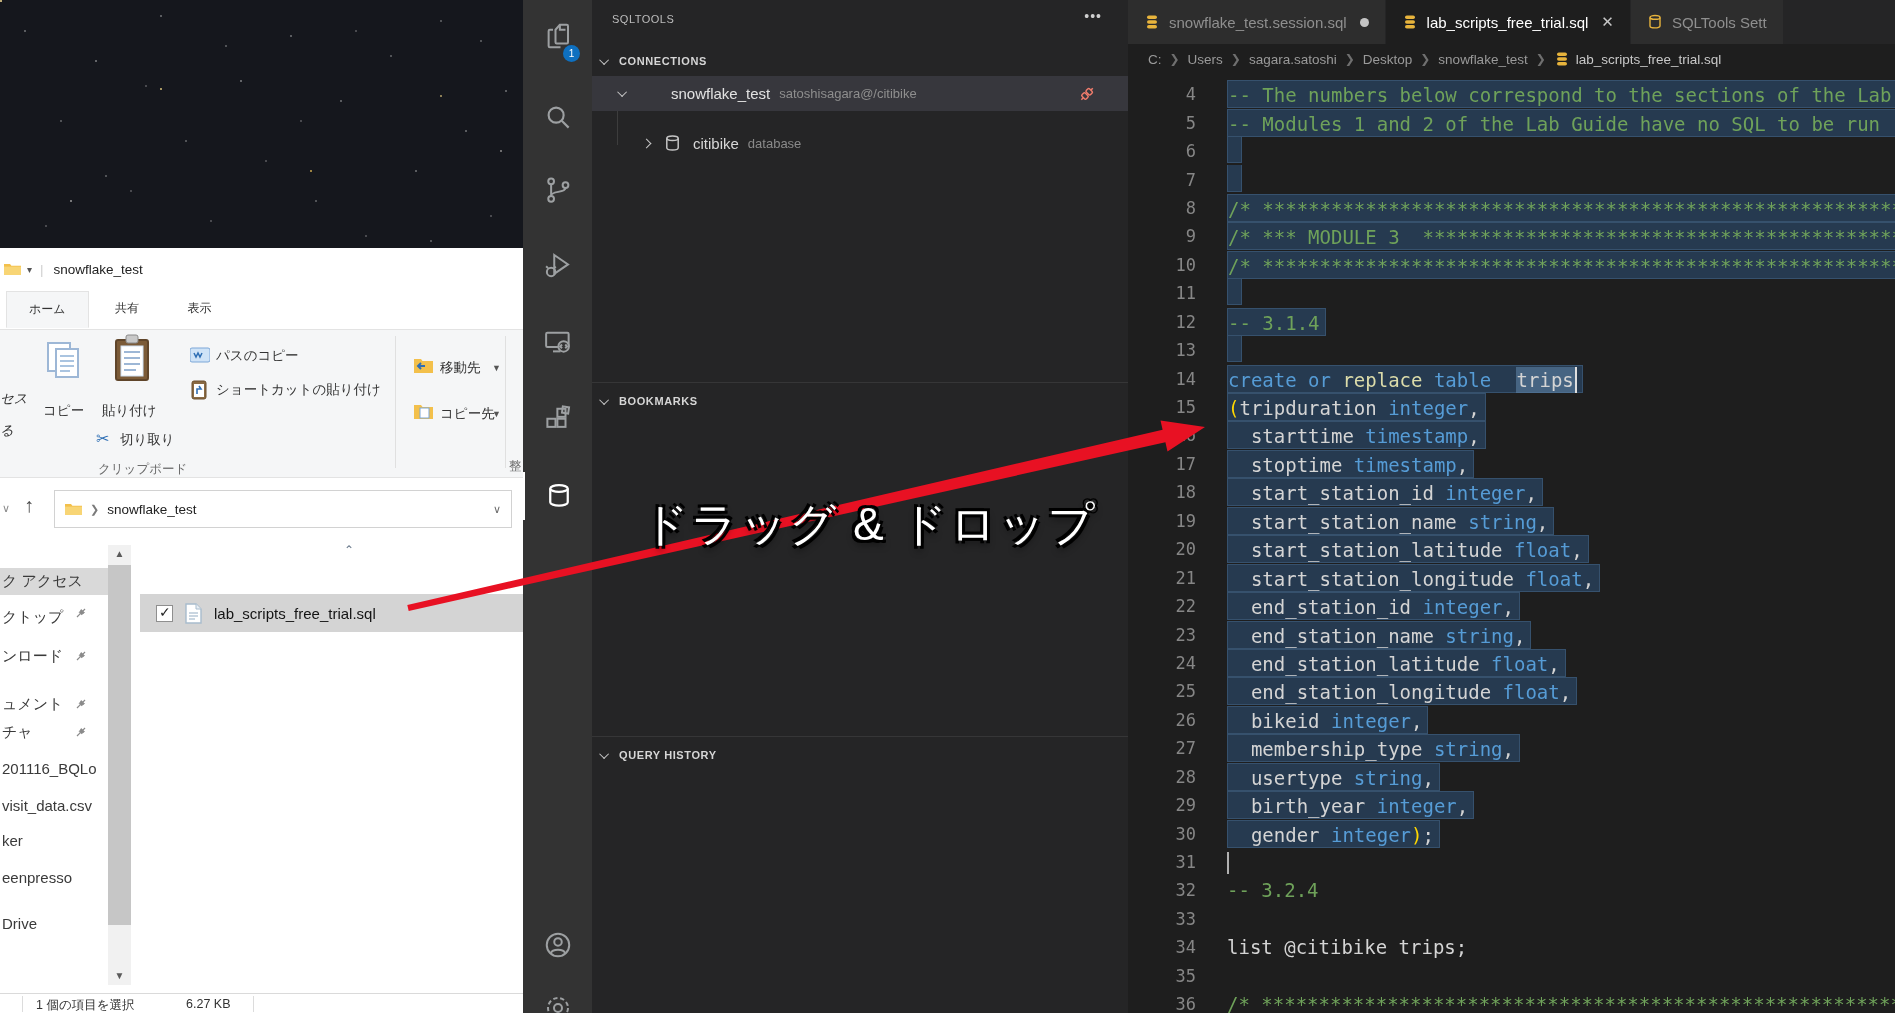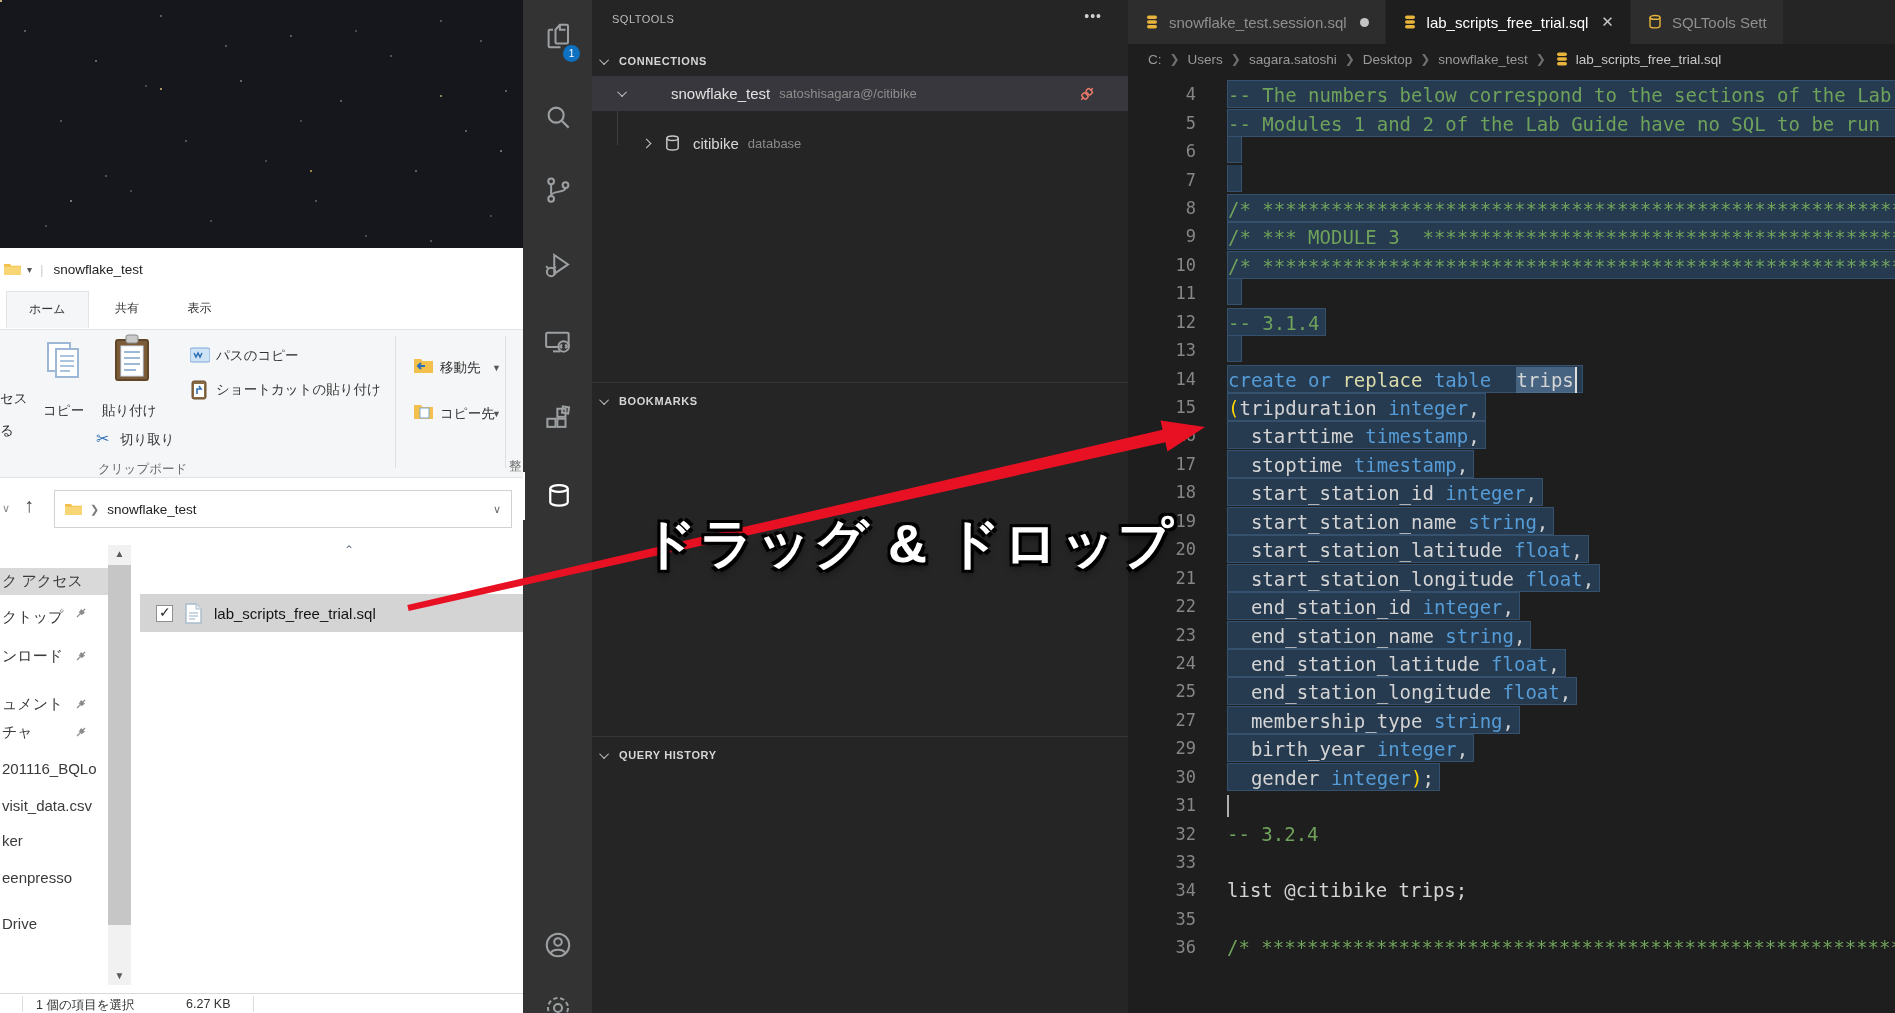--- a/index.html
+++ b/index.html
@@ -24,21 +24,21 @@
 
   
   .explorer { position:absolute; left:0; top:248px; width:523px; height:765px; background:#fff; color:#222; }
   .ex-title { height:42px; background:#fff; display:flex; align-items:center; padding-left:4px; font-size:13.5px; }
   .ex-title .qat-arrow { color:#555; font-size:10px; margin:0 8px 0 6px; }
   .ex-title .tsep { color:#cfcfcf; margin-right:10px; }
   .ex-tabs { height:40px; background:#fff; border-bottom:1px solid #e3e3e3; position:relative; padding-left:6px; }
   .ex-tab { display:inline-block; padding:9px 22px; font-size:12px; color:#333; }
   .ex-tab.active { background:#f5f6f7; border:1px solid #e3e3e3; border-bottom:1px solid #f5f6f7; position:relative; top:1px; }
   .ex-ribbon { height:148px; background:#f5f6f7; border-bottom:1px solid #e3e3e3; position:relative; font-size:13.5px; }
-  .rfrag { position:absolute; left:0; color:#333; }
+  .rfrag { position:absolute; left:0; color:#333;font-style:italic; }
   .rlabel { position:absolute; color:#333; }
   .rgrouplabel { position:absolute; color:#6c6c6c; font-size:12.5px; }
   .vsep { position:absolute; top:6px; height:132px; width:1px; background:#e0e0e0; }
   .dd { color:#555; font-size:9px; }
   .ex-address { height:67px; background:#fff; position:relative; }
   .addr-box { position:absolute; left:54px; top:12px; width:458px; height:38px; border:1px solid #d2d2d2; background:#fff;
               display:flex; align-items:center; padding:0 10px; font-size:13.5px; color:#222; }
   .addr-chev { color:#7a7a7a; font-size:11px; margin:0 8px; }
   .up-arrow { position:absolute; left:24px; top:16px; font-size:20px; color:#4a4a4a; }
   .nav-chev-frag { position:absolute; left:2px; top:24px; font-size:11px; color:#8a8a8a; }
@@ -101,21 +101,21 @@
          border:1px solid rgba(115,165,215,.22); box-sizing:border-box; padding-right:5px; }
   .sel.edge { padding-right:800px; }
   .sel.narrow { width:15px; padding:0; }
   .tk-c { color:#6fa25a; } .tk-k { color:#569cd6; } .tk-fn { color:#dcdcaa; }
   .tk-id { color:#d4d4d4; } .tk-p { color:#ffd700; }
   .tk-wb { background:rgba(96,134,172,.55); border-right:2px solid #dedede; padding:2px 1px;margin-left:13px; }
   .caret { display:inline-block; width:2px; height:22px; background:#b0b0b0; vertical-align:middle; }
 
   
   .arrow-overlay { position:absolute; left:0; top:0; width:1895px; height:1013px; pointer-events:none; z-index:40; }
-  .dragdrop { position:absolute; left:642px; top:508px; z-index:50; font-size:54px; font-weight:700; color:#ffffff; letter-spacing:2px;
+  .dragdrop { position:absolute; left:642px; top:494px; z-index:50; font-size:46px; font-weight:400; color:#ffffff; letter-spacing:2px;
               text-shadow:-3px -3px 0 #000, 3px -3px 0 #000, -3px 3px 0 #000, 3px 3px 0 #000, 0 5px 7px rgba(0,0,0,.55); }
   svg { display:block; }
 </style>
 </head>
 <body>
 
 <div id="stage">
 
   <div class="desktop stars"></div>
 
@@ -553,22 +553,30 @@
           </div>
           <div class="line">
             <span class="ln">24</span>
             <span class="code"><span class="sel"><span class="tk-id">  end_station_latitude </span><span class="tk-k">float</span><span class="tk-id">,</span></span></span>
           </div>
           <div class="line">
             <span class="ln">25</span>
             <span class="code"><span class="sel"><span class="tk-id">  end_station_longitude </span><span class="tk-k">float</span><span class="tk-id">,</span></span></span>
           </div>
           <div class="line">
+            <span class="ln">26</span>
+            <span class="code"><span class="sel"><span class="tk-id">  bikeid </span><span class="tk-k">integer</span><span class="tk-id">,</span></span></span>
+          </div>
+          <div class="line">
             <span class="ln">27</span>
             <span class="code"><span class="sel"><span class="tk-id">  membership_type </span><span class="tk-k">string</span><span class="tk-id">,</span></span></span>
+          </div>
+          <div class="line">
+            <span class="ln">28</span>
+            <span class="code"><span class="sel"><span class="tk-id">  usertype </span><span class="tk-k">string</span><span class="tk-id">,</span></span></span>
           </div>
           <div class="line">
             <span class="ln">29</span>
             <span class="code"><span class="sel"><span class="tk-id">  birth_year </span><span class="tk-k">integer</span><span class="tk-id">,</span></span></span>
           </div>
           <div class="line">
             <span class="ln">30</span>
             <span class="code"><span class="sel"><span class="tk-id">  gender </span><span class="tk-k">integer</span><span class="tk-p">)</span><span class="tk-id">;</span></span></span>
           </div>
           <div class="line">

